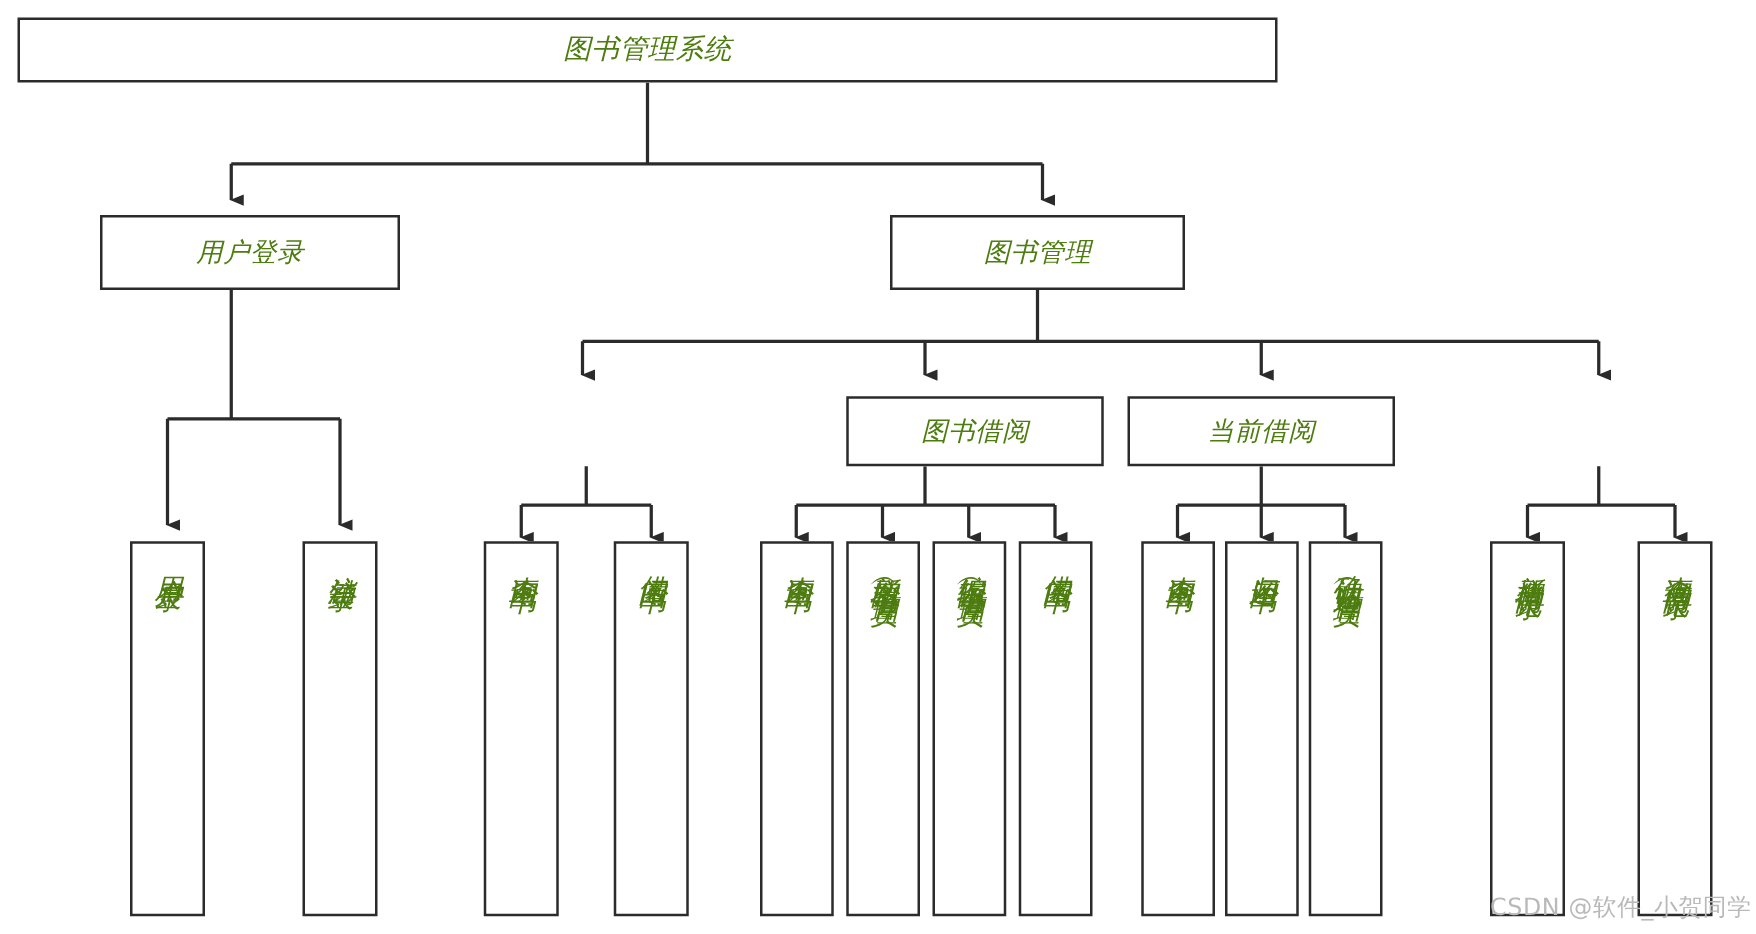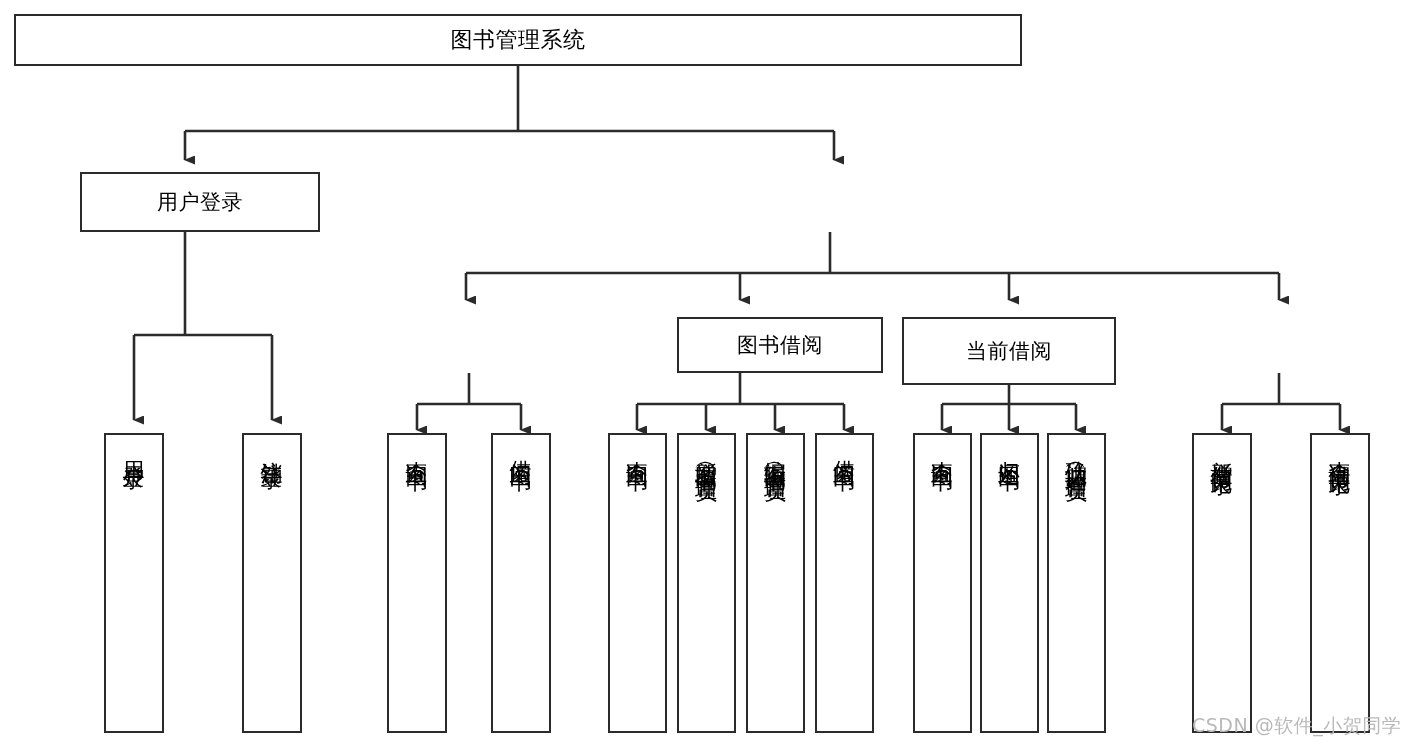--- a/index.html
+++ b/index.html
@@ -27,21 +27,22 @@
     pointer-events: none;
   }
   .node {
     position: absolute;
     box-sizing: border-box;
     border: 2px solid #2b2b2b;
     background: #ffffff;
     display: flex;
     align-items: center;
     justify-content: center;
-    color: #000000;
+    color: #4d7c0f;
+    font-style: italic;
   }
   .node .label {
     display: block;
     text-align: center;
     line-height: 1.18;
     letter-spacing: 0.5px;
   }
   
   .node.h .label {
     writing-mode: horizontal-tb;
@@ -128,27 +129,30 @@
   </svg>
 
   <div class="node h root" style="left:14px; top:14px; width:1008px; height:52px;">
     <span class="label">图书管理系统</span>
   </div>
 
   <div class="node h" style="left:80px; top:172px; width:240px; height:60px;">
     <span class="label">用户登录</span>
   </div>
 
+  <div class="node h" style="left:712px; top:172px; width:236px; height:60px;">
+    <span class="label">图书管理</span>
+  </div>
 
 
   <div class="node h" style="left:633px; top:317px; width:206px; height:56px;margin-left:44px;">
     <span class="label">图书借阅</span>
   </div>
 
-  <div class="node h" style="left:902px; top:317px; width:214px; height:68px;">
+  <div class="node h" style="left:902px; top:317px; width:214px; height:56px;">
     <span class="label">当前借阅</span>
   </div>
 
 
   <div class="node v" style="left:104px; top:433px; width:60px; height:300px;">
     <span class="label">用户登录</span>
   </div>
 
   <div class="node v" style="left:242px; top:433px; width:60px; height:300px;">
     <span class="label">注销登录</span>

